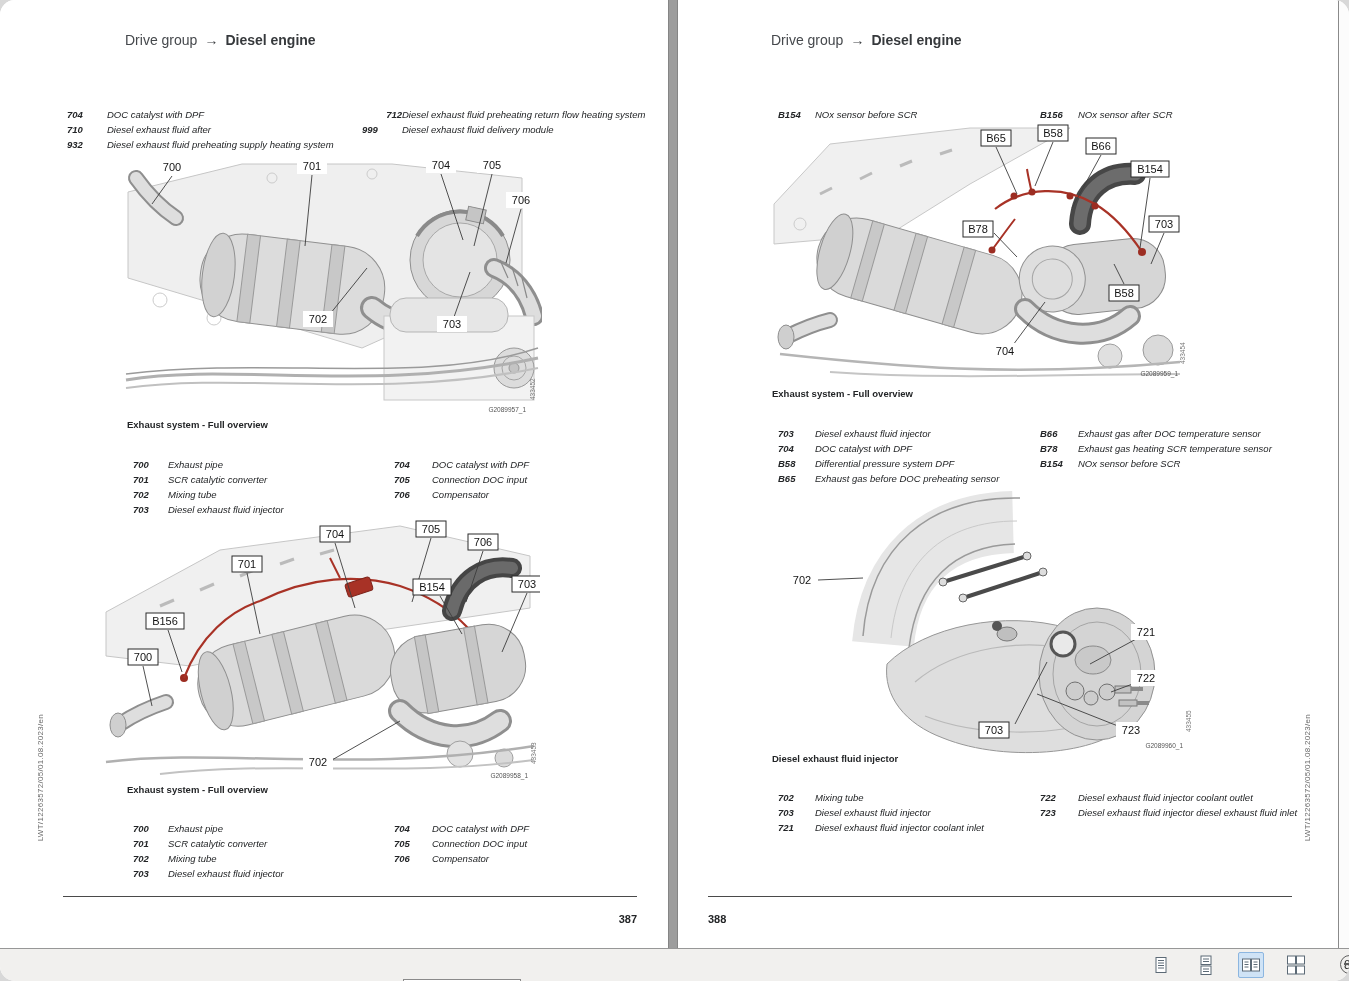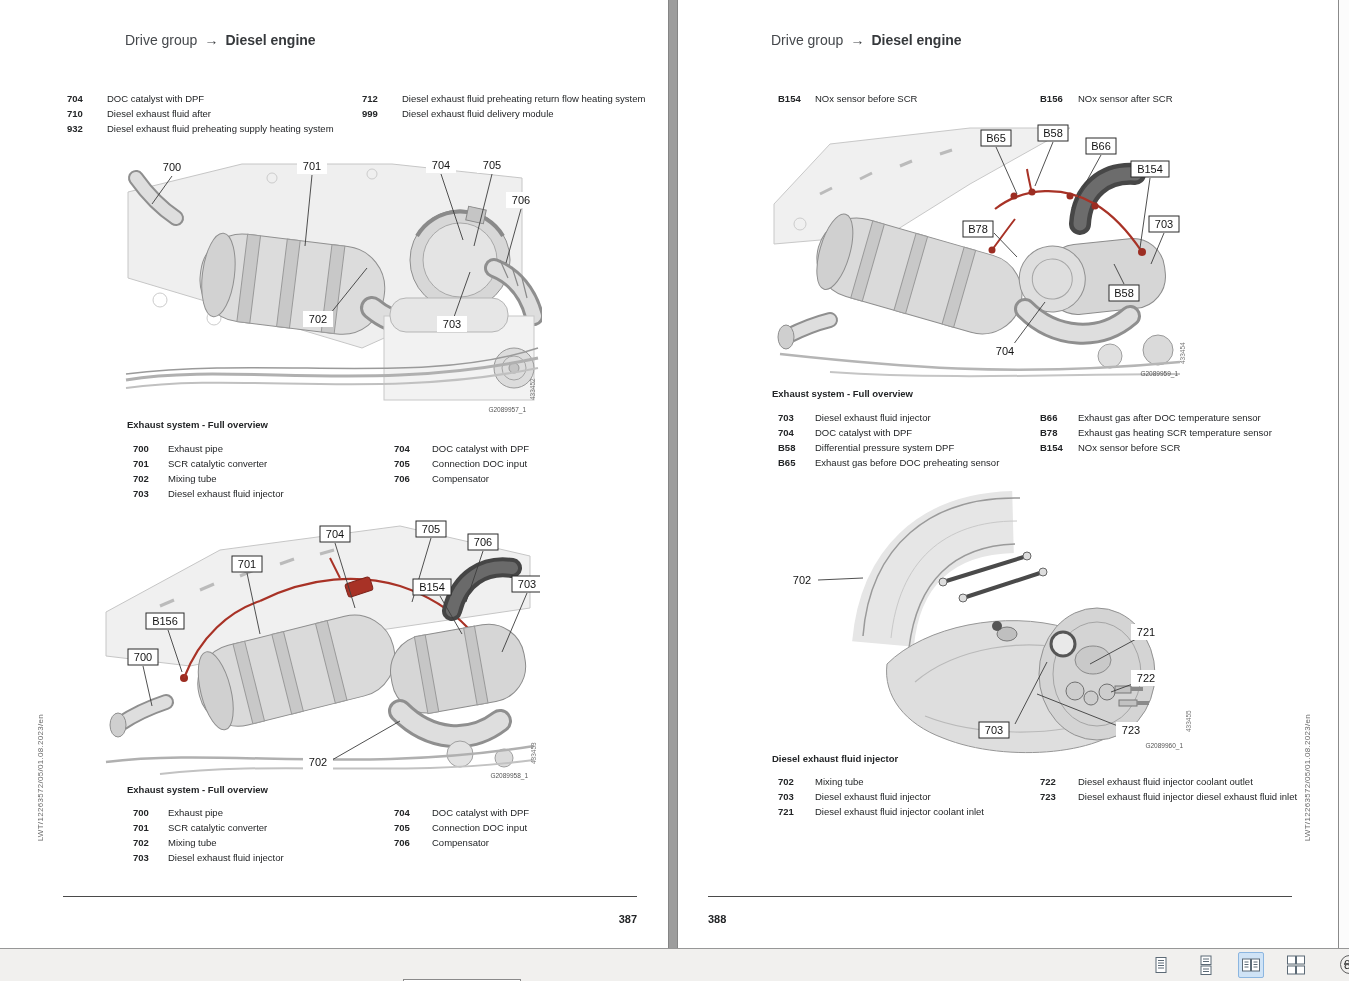--- a/index.html
+++ b/index.html
@@ -1,26 +1,26 @@
 <!DOCTYPE html>
 <html><head>
 <meta charset="utf-8">
 <style>
   html,body{margin:0;padding:0;background:#d8d8d8;font-family:"Liberation Sans",sans-serif;}
-  #viewer{position:relative;width:1349px;height:981px;background:#ffffff;overflow:hidden;}
+  #viewer{position:relative;width:1349px;height:981px;background:#ffffff;overflow:hidden;border-radius:15px;}
   .page{position:absolute;top:0;height:948px;background:#fff;}
   #page-left{left:0;width:668px;}
   #page-right{left:678px;width:659px;}
   #divider{position:absolute;left:668px;top:0;width:10px;height:948px;background:#9d9d9d;border-left:1px solid #858585;border-right:1px solid #858585;box-sizing:border-box;}
   #scroll-track{position:absolute;left:1338px;top:0;width:11px;height:948px;background:#fcfcfc;border-left:1px solid #8a8a8a;box-sizing:border-box;}
   .pagehead{position:absolute;font-size:14px;color:#45484c;white-space:nowrap;}
   .pagehead .arr{margin:0 7px;color:#3c3f42;}
   .pagehead .ttl{font-weight:700;color:#36393c;}
   .legend{position:absolute;font-size:9.5px;color:#232527;}
-  .lcol{position:absolute;top:0;}
+  .lcol{position:absolute;top:16px;font-style:italic;}
   .lrow{height:15px;white-space:nowrap;}
   .lnum{display:inline-block;font-weight:700;}
   .figcaption{position:absolute;font-size:9.5px;font-weight:600;color:#232527;white-space:nowrap;}
   .rule{position:absolute;height:1px;background:#4a4a4a;}
   .pagenum{position:absolute;font-size:11px;font-weight:700;color:#232527;}
   .sidetext{position:absolute;writing-mode:vertical-rl;transform:rotate(180deg);font-size:8px;color:#6a6a6a;letter-spacing:0.3px;white-space:nowrap;}
   svg text{font-family:"Liberation Sans",sans-serif;}
   .fig{position:absolute;}
   .co rect{fill:#ffffff;stroke:#2b2b2b;stroke-width:1;}
   .cp rect{fill:#ffffff;}
@@ -56,21 +56,21 @@
       <span>Drive group</span><span class="arr">→</span><span class="ttl">Diesel engine</span>
     </div>
 
     <div class="legend" style="left:67px;top:93px;width:580px;">
       <div class="lcol" style="left:0;">
         <div class="lrow"><span class="lnum" style="width:40px;">704</span><span>DOC catalyst with DPF</span></div>
         <div class="lrow"><span class="lnum" style="width:40px;">710</span><span>Diesel exhaust fluid after</span></div>
         <div class="lrow"><span class="lnum" style="width:40px;">932</span><span>Diesel exhaust fluid preheating supply heating system</span></div>
       </div>
       <div class="lcol" style="left:295px;">
-        <div class="lrow"><span class="lnum" style="width:40px;">712</span><span>Diesel exhaust fluid preheating return flow heating system</span></div>
+        <div class="lrow"><span class="lnum" style="width:40px;text-align:right;">712</span><span>Diesel exhaust fluid preheating return flow heating system</span></div>
         <div class="lrow"><span class="lnum" style="width:40px;">999</span><span>Diesel exhaust fluid delivery module</span></div>
       </div>
     </div>
 
     <svg class="fig" style="left:122px;top:148px;" width="420" height="270" viewBox="0 0 420 270">
       <path d="M6,44 L120,16 L270,16 L400,30 L400,128 L240,200 L6,130 Z" fill="#efefef" stroke="#c6c6c6"></path>
       <circle cx="38" cy="152" r="7" fill="none" stroke="#cccccc"></circle>
       <circle cx="92" cy="170" r="7" fill="none" stroke="#cccccc"></circle>
       <circle cx="150" cy="30" r="5" fill="none" stroke="#cccccc"></circle>
       <circle cx="250" cy="26" r="5" fill="none" stroke="#cccccc"></circle>

